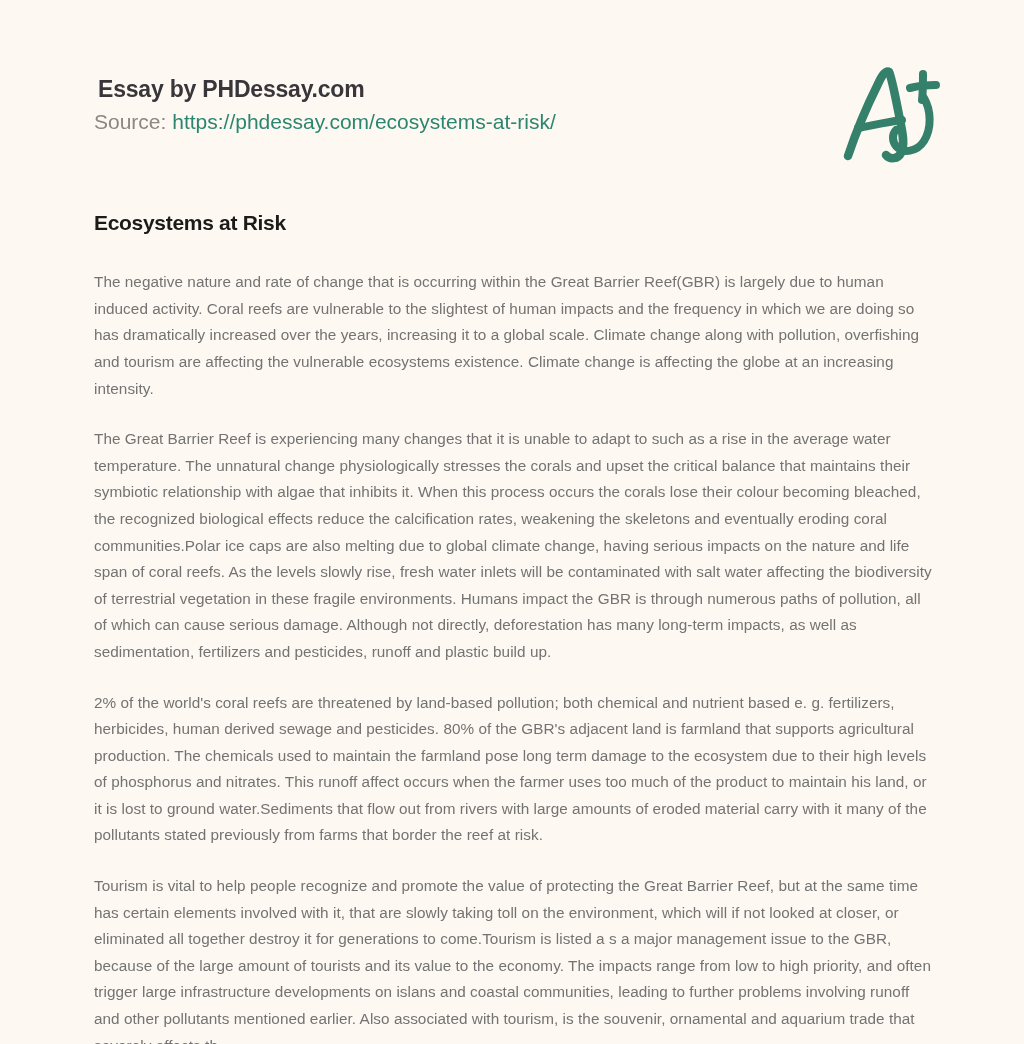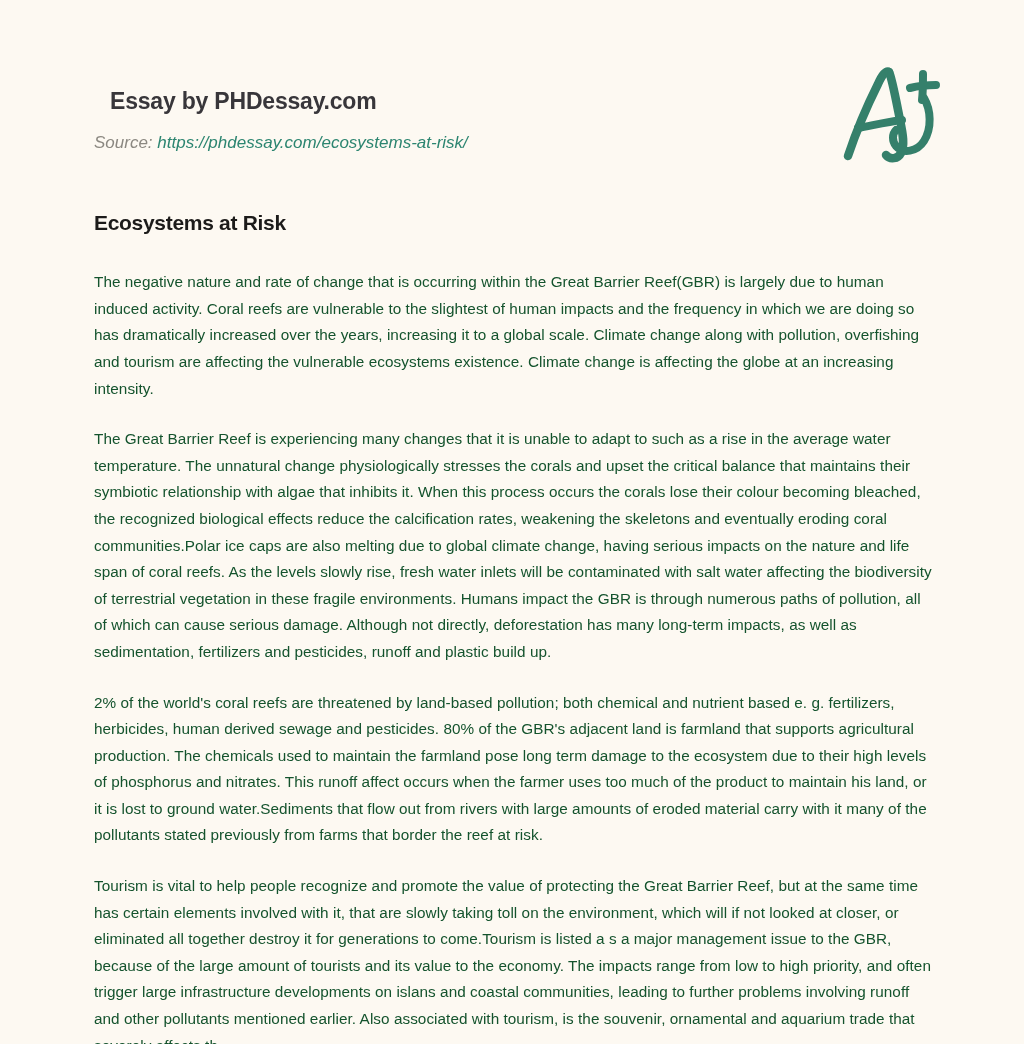--- a/index.html
+++ b/index.html
@@ -34,30 +34,29 @@
     right: 60px;
     height: 110px;
   }
 
   .brand-title {
     font-size: 23px;
     font-weight: bold;
     letter-spacing: -0.2px;
     color: #38363a;
     line-height: 1.2;
-    margin: 16px;
+    margin: 4px;
     padding-top: 8px;
   }
 
   .source-line {
-    font-size: 17px;
+    font-size: 21px;
     color: #8b8881;
     line-height: 1.3;
     white-space: nowrap;
-    font-style: italic;
   }
 
   .source-label {
     color: #8b8881;
   }
 
   .source-url {
     color: #2c8570;
     text-decoration: none;
   }
@@ -90,21 +89,21 @@
     font-weight: bold;
     color: #1c1b1a;
     letter-spacing: -0.3px;
     line-height: 1.2;
   }
 
   .article-body p {
     margin: 0 0 24px 0;
     font-size: 15.3px;
     line-height: 26.6px;
-    color: #14532d;
+    color: #737373;
     text-align: left;
     letter-spacing: 0.05px;
   }
 
   .article-body p:last-child {
     margin-bottom: 0;
   }
 </style>
 </head>
 <body>

